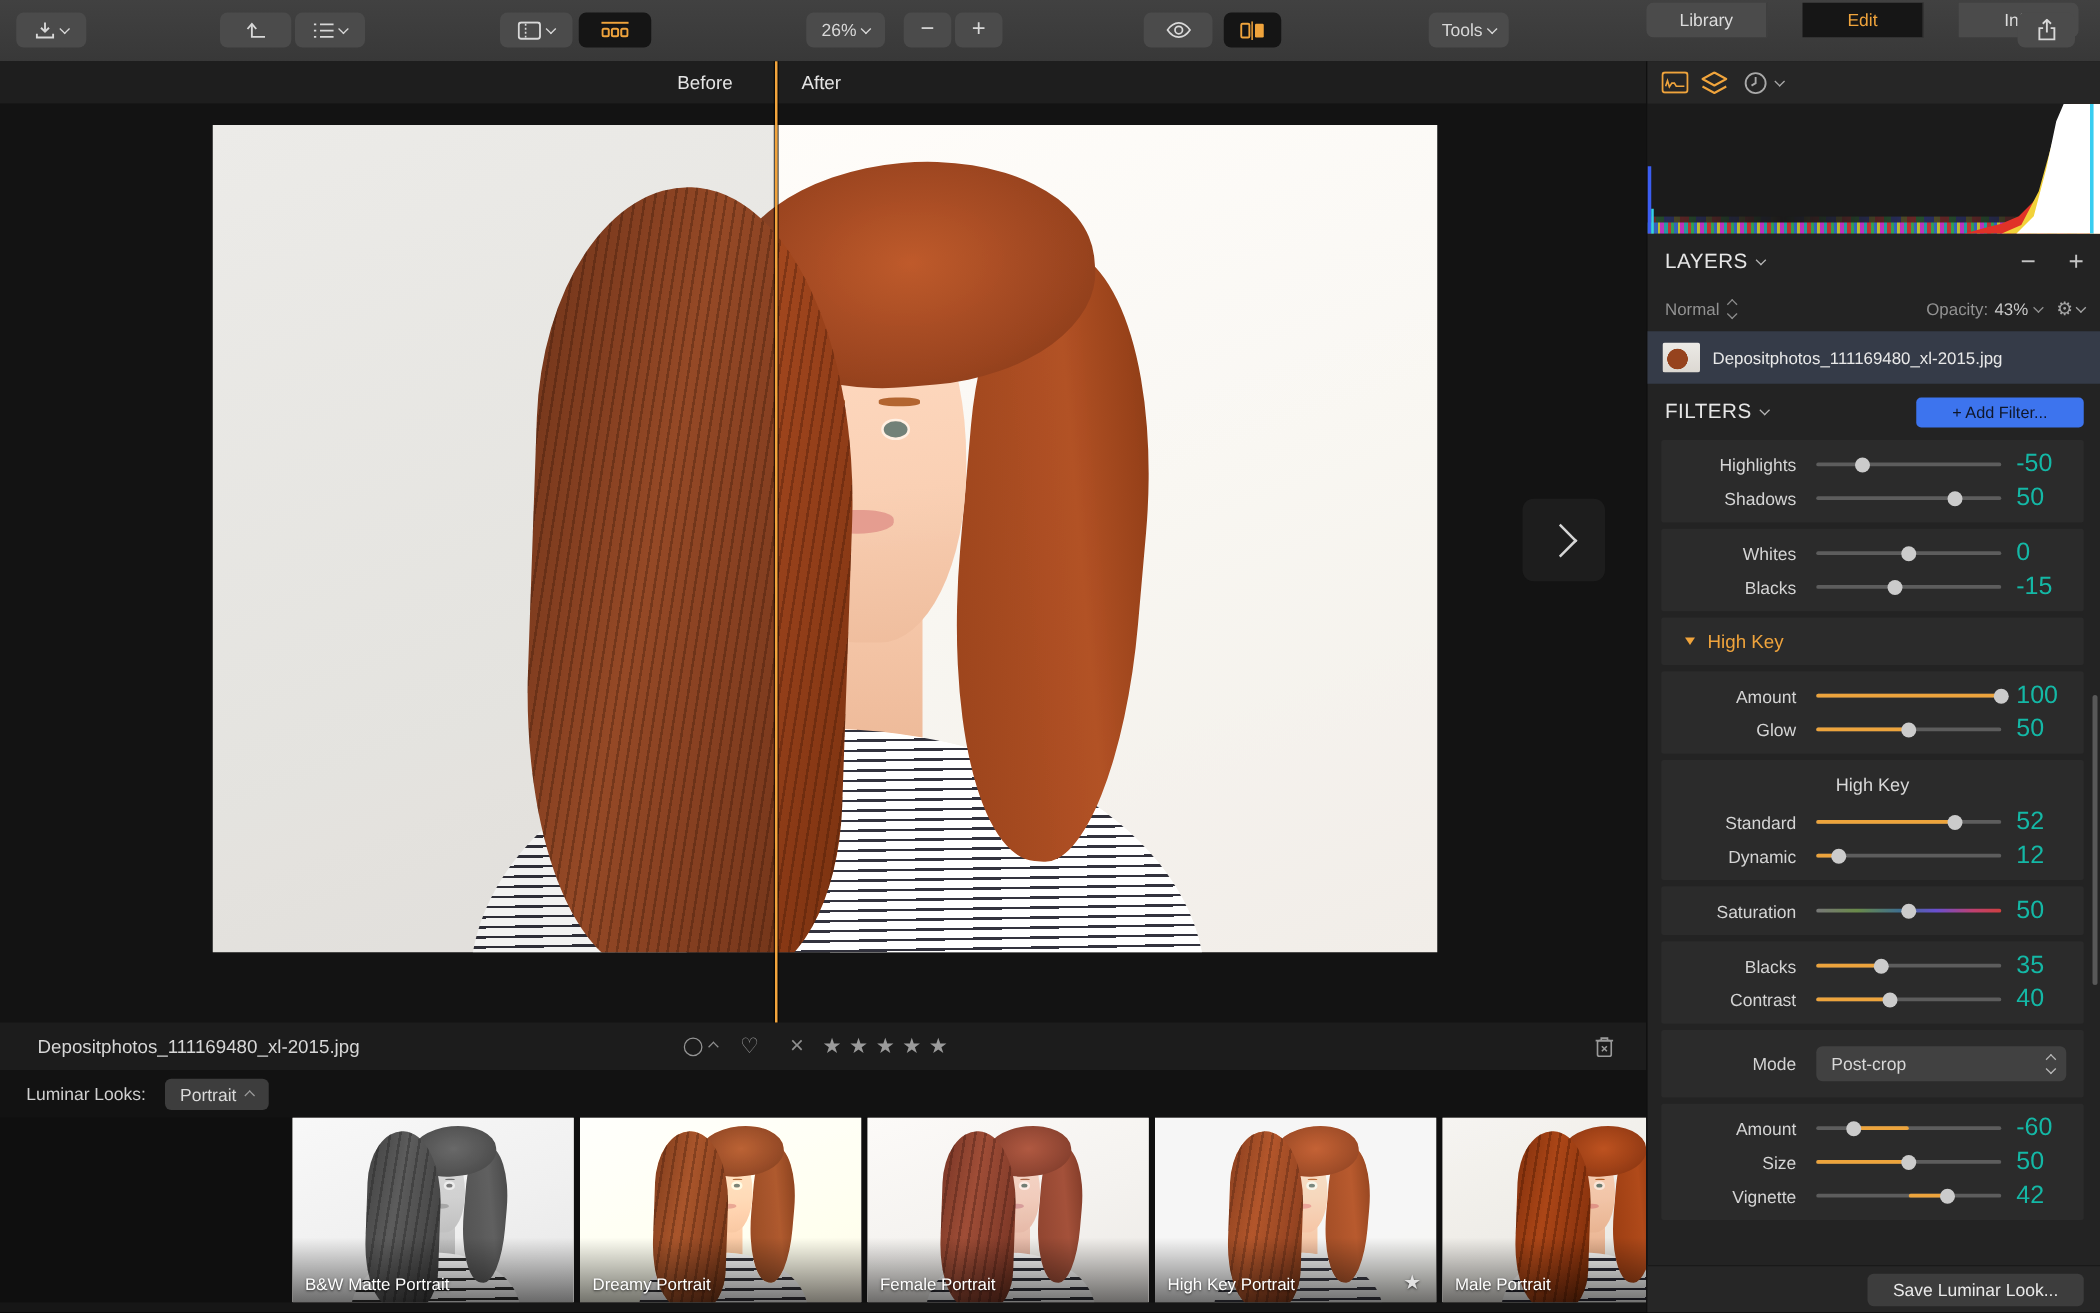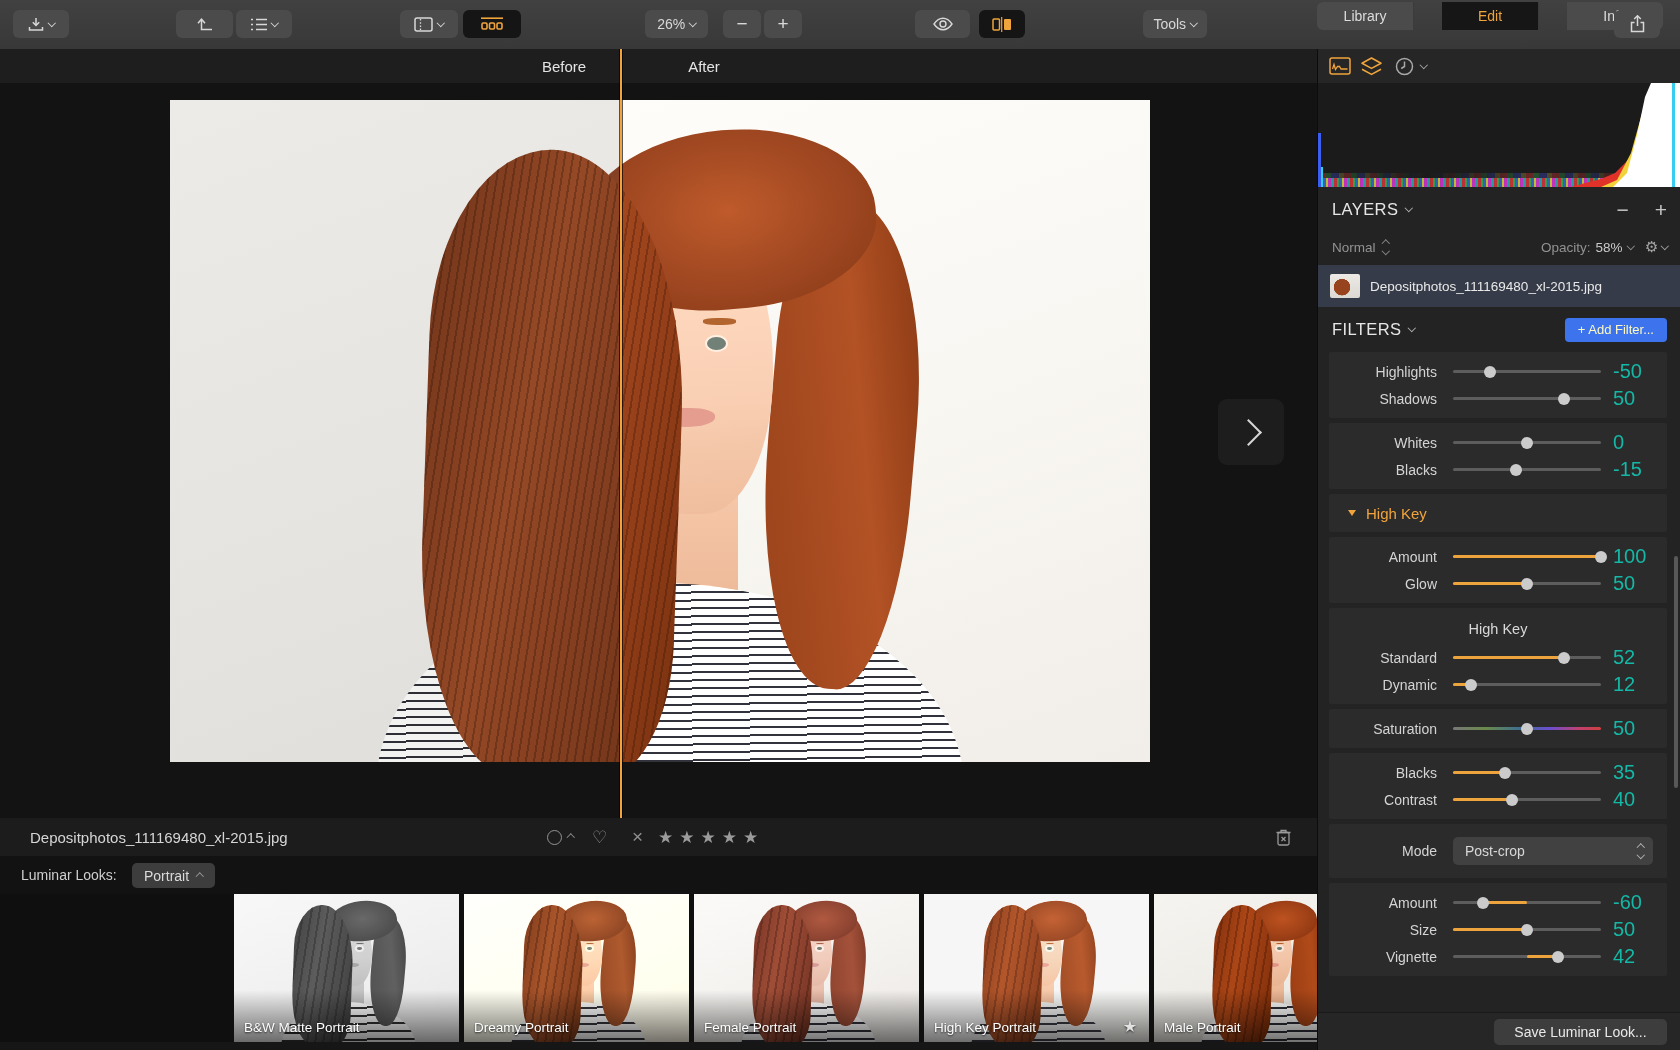--- a/index.html
+++ b/index.html
@@ -132,21 +132,21 @@
   .sec-title{font-size:16.5px;color:#e6e6e6;letter-spacing:.4px;display:flex;align-items:center;gap:8px;}
   .mp{font-size:21px;color:#c4c4c4;line-height:1;}
   .blend-row{top:183px;height:30px;padding:0 14px;color:#929292;font-size:13.5px;}
   .layer-row{top:216px;height:42px;background:#353b48;padding:0 12px;}
   .layer-thumb{width:30px;height:24px;border-radius:2px;margin-right:10px;
       background:radial-gradient(circle at 40% 55%,#96431e 0 36%,rgba(0,0,0,0) 38%),
                  radial-gradient(circle at 52% 40%,#ecc6ac 0 14%,rgba(0,0,0,0) 16%),
                  linear-gradient(#eceae6,#dcd8d2);}
   .layer-name{font-size:13.5px;color:#e9e9e9;white-space:nowrap;}
   .filters-row{top:258px;height:45px;padding:0 14px;justify-content:space-between;}
-  .add-filter{height:24px;padding:0 13px;border-radius:4px;background:#3d74ee;color:#fef9c3;
+  .add-filter{height:24px;padding:0 29px;border-radius:4px;background:#3d74ee;color:#0f172a;
               font-size:13px;display:flex;align-items:center;}
 
   .fscroll{position:absolute;left:0;top:303px;width:363px;height:660px;overflow:hidden;}
   .fcard{margin:0 14px 5px 11px;background:#2b2b2b;border-radius:2px;padding:6px 0;}
   .fcard.hdr{height:26px;padding:6px 0;display:flex;align-items:center;color:#f0a43c;font-size:15px;}
   .fcard.hdr .tri{width:0;height:0;border-left:4.5px solid transparent;border-right:4.5px solid transparent;
                   border-top:6px solid #f0a43c;margin:0 10px 0 19px;}
   .srow{height:27px;display:flex;align-items:center;}
   .slabel{width:108px;text-align:right;font-size:14px;color:#d4d4d4;flex:none;}
   .strack{position:relative;width:148px;height:2.5px;background:#5d5d5d;border-radius:2px;
@@ -277,21 +277,21 @@
               <path d="M4.2 4 7.5 .8 10.8 4"></path>
           <path d="M4.5 7.5H1.5v9h12v-9h-3"></path>
             </g>
           </svg>
       </span>
     </div>
   </div>
 
   <div class="compare-bar">
     <div class="cmp-label" style="left:509px;">Before</div>
-    <div class="cmp-label" style="left:649px;">After</div>
+    <div class="cmp-label" style="left:602px;">After</div>
   </div>
 
   <div class="canvas">
     <div class="photo">
       <div class="half half-before">
         <div class="scene-holder">
             <div class="ps">
               <div class="shirt"></div>
               <div class="face"></div>
               <div class="crown"></div>
@@ -511,21 +511,21 @@
       <span style="display:flex;align-items:center;gap:7px;">
         <span>Normal</span>
         <span class="updown" style="color:#8d8d8d;">
             <span class="cu sm"></span>
             <span class="cv sm"></span>
           </span>
       </span>
       <span style="flex:1"></span>
       <span style="display:flex;align-items:center;gap:5px;">
         <span>Opacity:</span>
-        <span style="color:#c9c9c9;">58%</span>
+        <span style="color:#c9c9c9;">43%</span>
         <span class="cv sm"></span>
       </span>
       <span style="display:flex;align-items:center;gap:3px;margin-left:12px;color:#a5a5a5;font-size:15px;">
         <span>⚙</span>
         <span class="cv sm"></span>
       </span>
     </div>
 
     <div class="sec-row layer-row">
       <span class="layer-thumb"></span>

